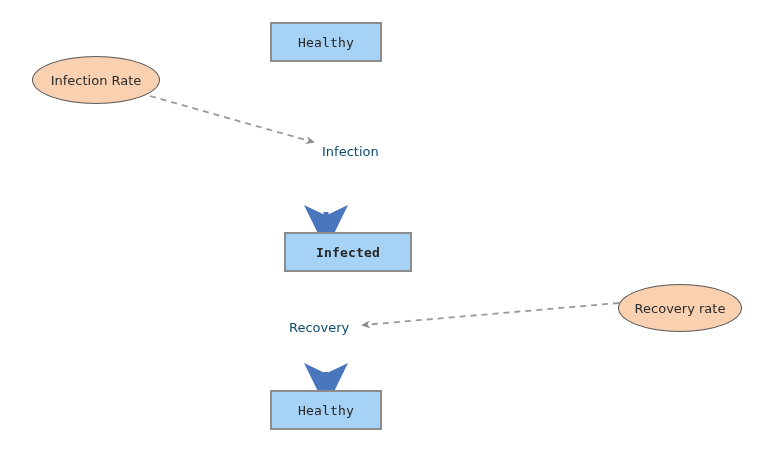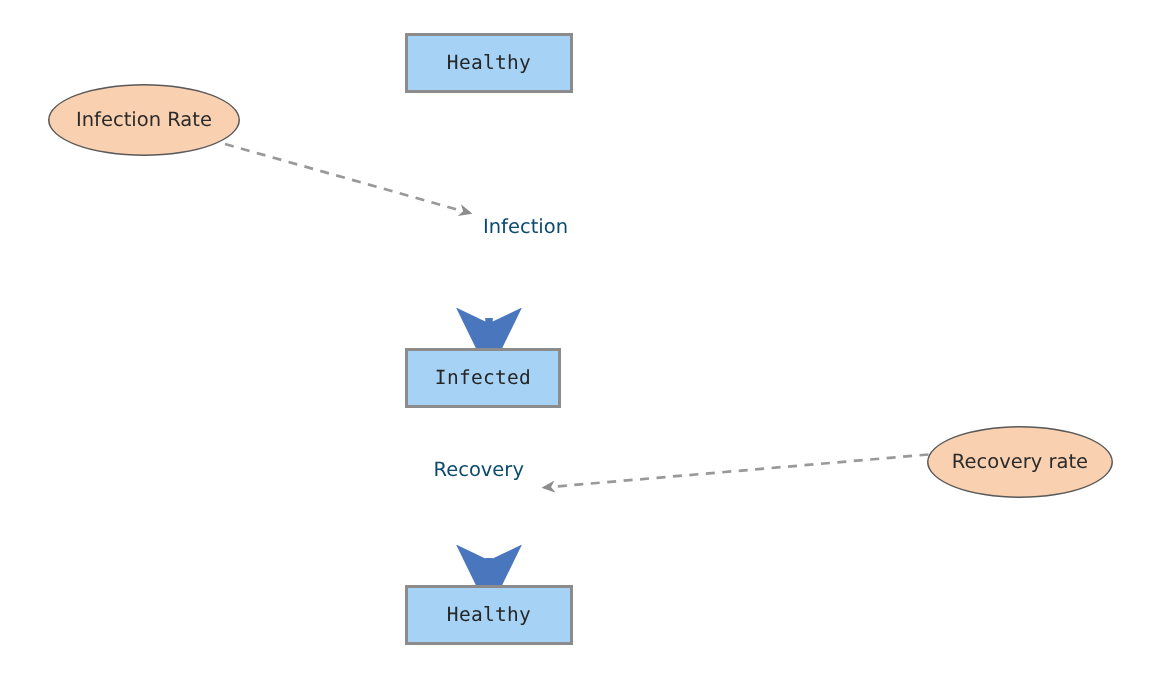--- a/index.html
+++ b/index.html
@@ -98,37 +98,37 @@
 
     <line x1="150" y1="96" x2="313" y2="142" stroke="#999999" stroke-width="1.8" stroke-dasharray="6 5" marker-end="url(#link-arrow)"></line>
 
     <line x1="619" y1="303" x2="363" y2="325" stroke="#999999" stroke-width="1.8" stroke-dasharray="6 5" marker-end="url(#link-arrow)"></line>
   </svg>
 
   <div class="node-box" style="left:270px; top:22px; width:112px; height:40px;text-align:center;">
     <span>Healthy</span>
   </div>
 
-  <div class="node-box" style="left:270px; top:232px; width:104px; height:40px;">
+  <div class="node-box" style="left:284px; top:232px; width:128px; height:40px;font-weight:bold;">
     <span>Infected</span>
   </div>
 
   <div class="node-box" style="left:270px; top:390px; width:112px; height:40px;">
     <span>Healthy</span>
   </div>
 
   <div class="node-ellipse" style="left:618px; top:284px; width:124px; height:48px;">
     <span>Recovery rate</span>
   </div>
 
   <div class="node-ellipse" style="left:32px; top:56px; width:128px; height:48px;">
     <span>Infection Rate</span>
   </div>
 
   <div class="flow-label" style="left:322px; top:144px;">
     <span>Infection</span>
   </div>
 
-  <div class="flow-label" style="left:289px; top:306px;text-align:right;">
+  <div class="flow-label" style="left:289px; top:320px;text-align:right;">
     <span>Recovery</span>
   </div>
 
 </div>
 
 </body></html>

